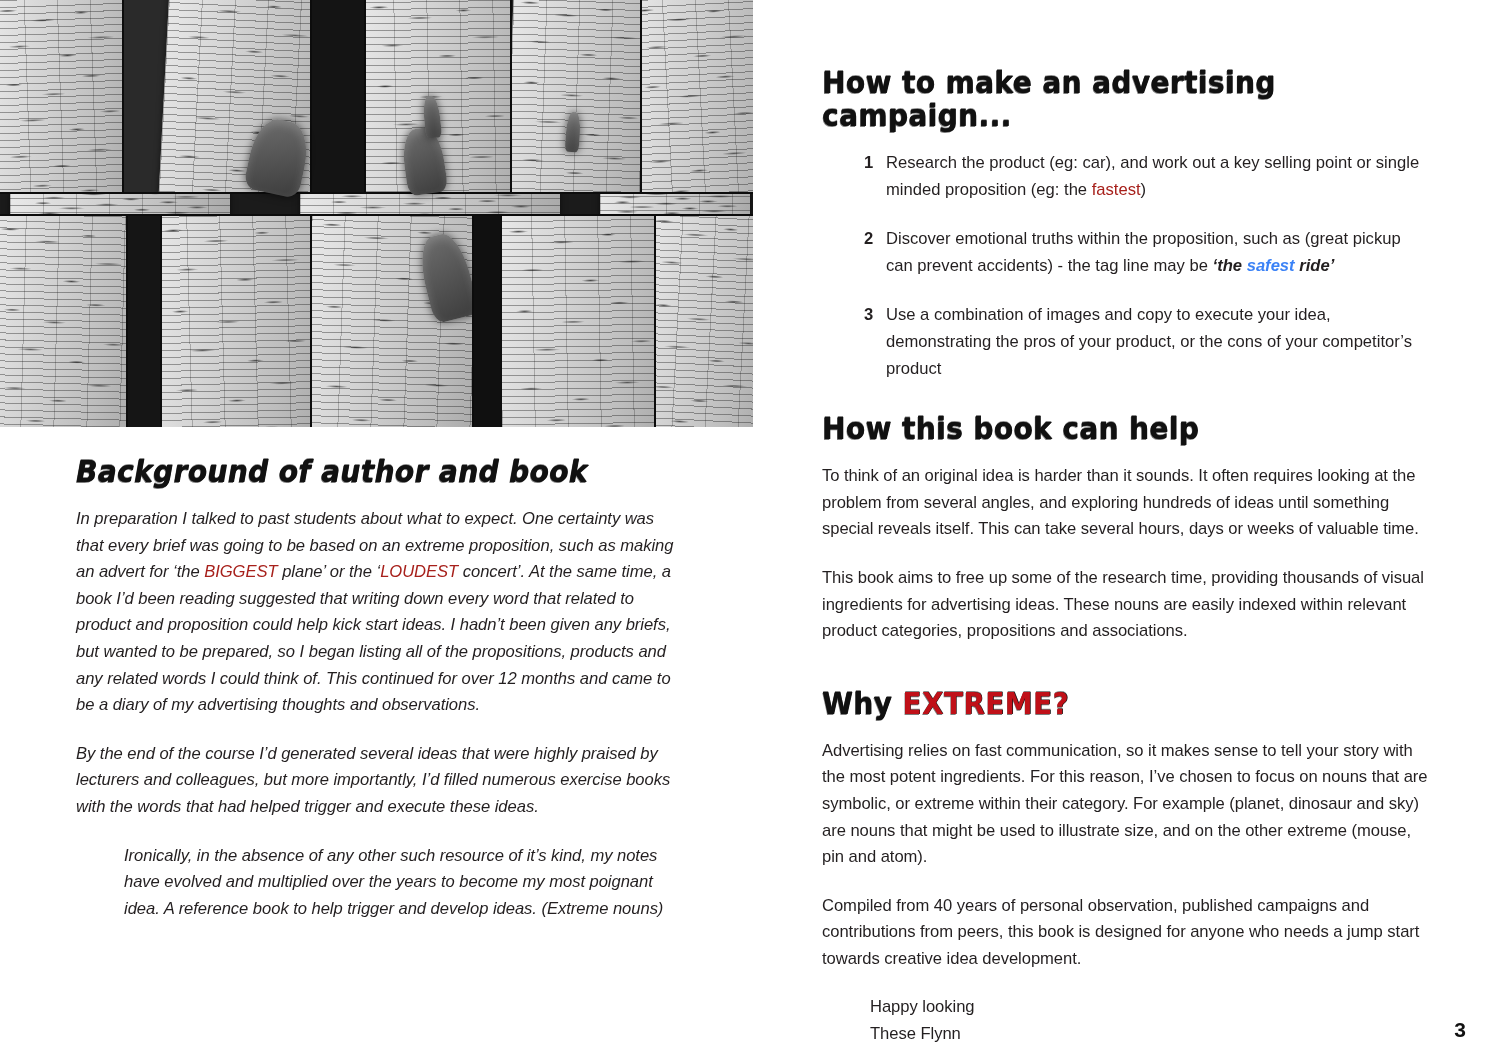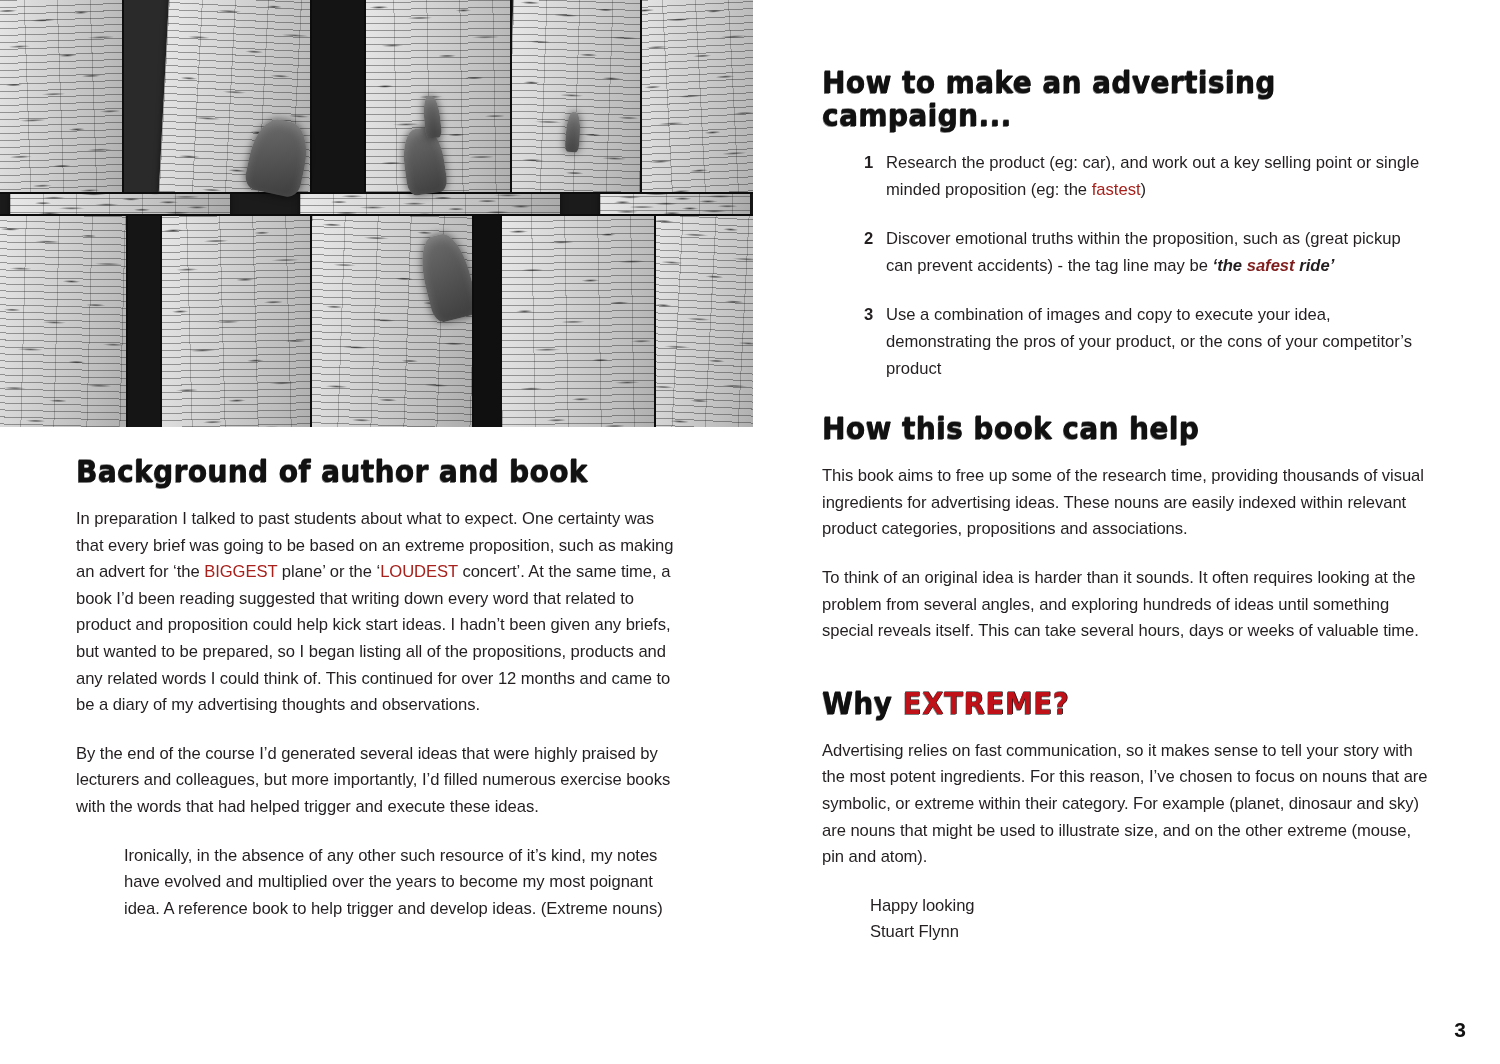--- a/index.html
+++ b/index.html
@@ -88,21 +88,21 @@
     position: absolute;
     background: linear-gradient(160deg, #6e6e6e, #3c3c3c);
     border-radius: 40% 40% 22% 22% / 55% 55% 20% 20%;
     box-shadow: inset 0 4px 10px rgba(255,255,255,.18), 0 0 8px rgba(0,0,0,.6);
   }
 
   
   .col {
     position: absolute;
   }
-  #left-column  { left: 76px;  top: 455px; width: 600px; }
+  #left-column  { left: 76px;  top: 455px; width: 600px; font-style: italic; }
   #right-column { left: 822px; top: 66px;  width: 610px; }
 
   h2.grunge {
     font-family: "DejaVu Sans", sans-serif;
     font-weight: bold;
     font-size: 30px;
     letter-spacing: 0.5px;
     color: #111111;
     margin: 0 0 18px 0;
     line-height: 1.1;
@@ -121,21 +121,21 @@
     font-size: 16.6px;
     line-height: 26.6px;
     margin: 0 0 22px 0;
     color: #231f20;
     letter-spacing: -0.05px;
   }
   p.body:last-child { margin-bottom: 0; margin-left: 48px; }
 
   .redword { color: #A7201B; }
   .tagline { font-weight: bold; font-style: italic; }
-  .tagline .redword { color: #7f1d1d; }
+  .tagline .redword { color: #3b82f6; }
 
   
   ol.steps {
     list-style: none;
     margin: 0 0 30px 0;
     padding: 0 0 0 42px;
   }
   ol.steps li {
     position: relative;
     font-size: 16.6px;
@@ -237,25 +237,26 @@
     <li>
       <span class="num">2</span><span>Discover emotional truths within the proposition, such as (great pickup can prevent accidents) - the tag line may be </span><span class="tagline"><span>‘the </span><span class="redword">safest</span><span> ride’</span></span>
     </li>
     <li>
       <span class="num">3</span><span>Use a combination of images and copy to execute your idea, demonstrating the pros of your product, or the cons of your competitor’s product</span>
     </li>
   </ol>
 
   <h2 class="grunge">How this book can help</h2>
 
+  <p class="body">To think of an original idea is harder than it sounds. It often requires looking at the problem from several angles, and exploring hundreds of ideas until something special reveals itself. This can take several hours, days or weeks of valuable time.</p>
   <p class="body">This book aims to free up some of the research time, providing thousands of visual ingredients for advertising ideas. These nouns are easily indexed within relevant product categories, propositions and associations.</p>
-  <p class="body">To think of an original idea is harder than it sounds. It often requires looking at the problem from several angles, and exploring hundreds of ideas until something special reveals itself. This can take several hours, days or weeks of valuable time.</p>
 
   <div class="section-gap"></div>
 
   <h2 class="grunge"><span>Why </span><span class="red">EXTREME?</span></h2>
 
   <p class="body">Advertising relies on fast communication, so it makes sense to tell your story with the most potent ingredients. For this reason, I’ve chosen to focus on nouns that are symbolic, or extreme within their category. For example (planet, dinosaur and sky) are nouns that might be used to illustrate size, and on the other extreme (mouse, pin and atom).</p>
-
-  <p class="body"><span>Happy looking</span><br><span>Stuart Flynn</span></p>
+  <p class="body">Compiled from 40 years of personal observation, published campaigns and contributions from peers, this book is designed for anyone who needs a jump start towards creative idea development.</p>
+
+  <p class="body"><span>Happy looking</span><br><span>These Flynn</span></p>
 </div>
 
 <div id="page-number">3</div>
 
 </body></html>

